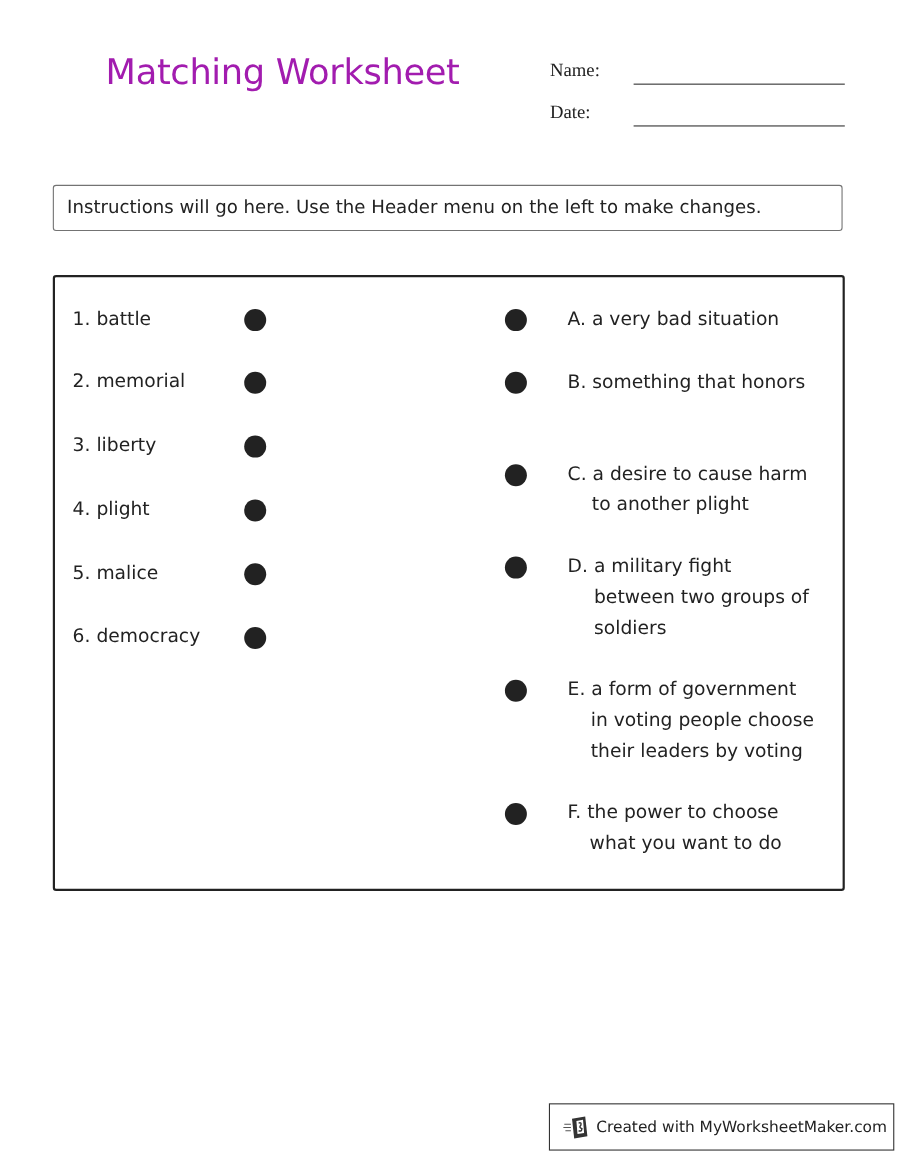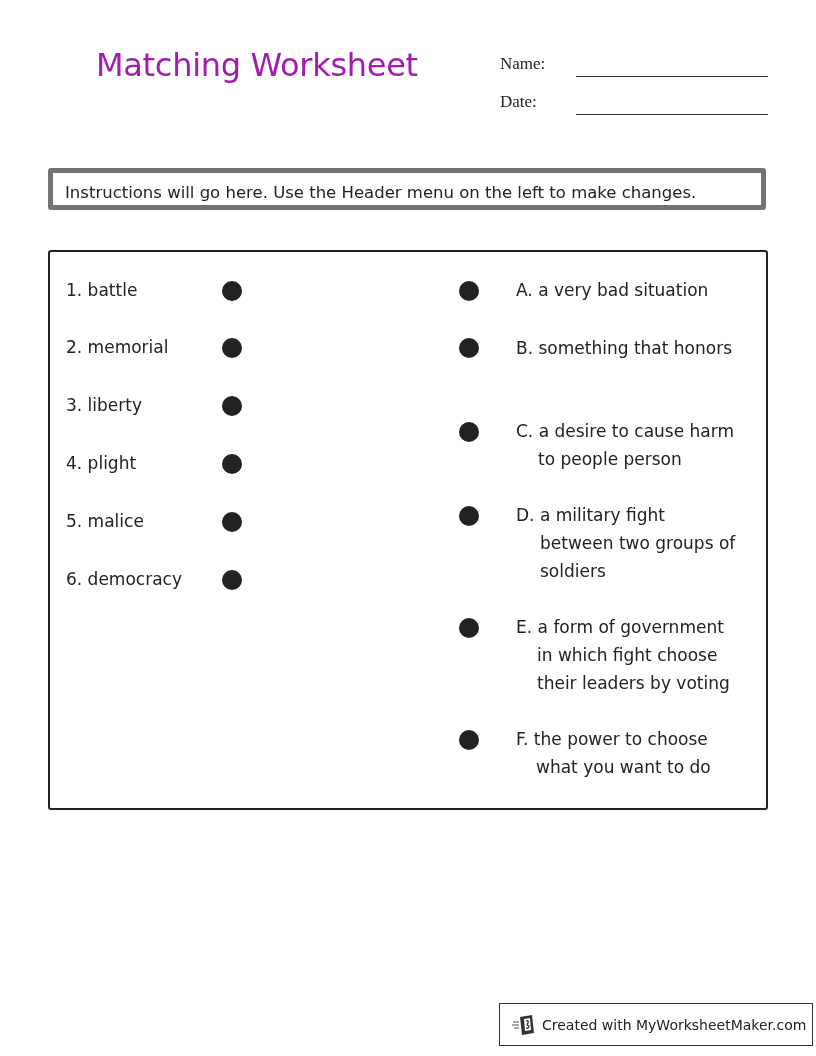--- a/index.html
+++ b/index.html
@@ -1,20 +1,20 @@
 <!DOCTYPE html>
 <html><head>
   <meta charset="utf-8">
   <style>
     html, body { margin: 0; padding: 0; background: #ffffff; }
     body { width: 816px; height: 1056px; position: relative; overflow: hidden; color: #222; font-family: "DejaVu Sans", "Liberation Sans", sans-serif; }
     .title { position: absolute; left: 48px; top: 46px; font-size: 32px; color: #a21caf; letter-spacing: -0.3px; font-family: "DejaVu Sans", sans-serif; font-weight: normal; margin-left: 48px; }
     .field-label { position: absolute; font-family: "Liberation Serif", "DejaVu Serif", serif; font-size: 17px; color: #222; text-align: left; width: 70px; }
     .field-line { position: absolute; left: 576px; width: 192px; border-bottom: 1px solid #333; height: 0; }
-    .instructions { position: absolute; left: 48px; top: 168px; width: 718px; height: 42px; border: 5px solid #737373; border-radius: 3px; box-sizing: border-box; padding: 0 12px; font-size: 16.5px; line-height: 40px; color: #222; white-space: nowrap; }
+    .instructions { position: absolute; left: 48px; top: 168px; width: 718px; height: 42px; border: 1px solid #737373; border-radius: 3px; box-sizing: border-box; padding: 0 12px; font-size: 16.5px; line-height: 40px; color: #222; white-space: nowrap; }
     .match-box { position: absolute; left: 48px; top: 250px; width: 720px; height: 560px; border: 2px solid #222; border-radius: 3px; box-sizing: border-box; }
     .term { position: absolute; left: 66px; font-size: 17px; color: #222; }
     .dot { position: absolute; width: 20px; height: 20px; border-radius: 50%; background: #222; }
     .def { position: absolute; left: 516px; font-size: 17px; line-height: 28px; color: #222; }
     .def .letter { display: inline-block; }
     .def .line { display: block; white-space: nowrap; }
     .def .cont { padding-left: 22px; }
     .footer { position: absolute; left: 499px; top: 1003px; width: 314px; height: 43px; border: 1px solid #333; box-sizing: border-box; display: flex; align-items: center; padding-left: 12px; font-size: 14px; color: #222; }
     .footer svg { margin-right: 6px; }
   </style>
@@ -56,34 +56,34 @@
 </div>
 
 <div class="dot" style="left:459px; top:338px;"></div>
 <div class="def" style="top:334px;">
   <span class="line"><span class="letter">B.</span> <span>something that honors</span></span>
 </div>
 
 <div class="dot" style="left:459px; top:422px;"></div>
 <div class="def" style="top:417px;">
   <span class="line"><span class="letter">C.</span> <span>a desire to cause harm</span></span>
-  <span class="line cont">to people person</span>
+  <span class="line cont">to another plight</span>
 </div>
 
 <div class="dot" style="left:459px; top:506px;"></div>
 <div class="def" style="top:501px;">
   <span class="line"><span class="letter">D.</span> <span>a military fight</span></span>
   <span class="line cont" style="padding-left:24px;">between two groups of</span>
   <span class="line cont" style="padding-left:24px;">soldiers</span>
 </div>
 
 <div class="dot" style="left:459px; top:618px;"></div>
 <div class="def" style="top:613px;">
   <span class="line"><span class="letter">E.</span> <span>a form of government</span></span>
-  <span class="line cont" style="padding-left:21px;">in which fight choose</span>
+  <span class="line cont" style="padding-left:21px;">in voting people choose</span>
   <span class="line cont" style="padding-left:21px;">their leaders by voting</span>
 </div>
 
 <div class="dot" style="left:459px; top:730px;"></div>
 <div class="def" style="top:725px;">
   <span class="line"><span class="letter">F.</span> <span>the power to choose</span></span>
   <span class="line cont" style="padding-left:20px;">what you want to do</span>
 </div>
 
 <div class="footer">

